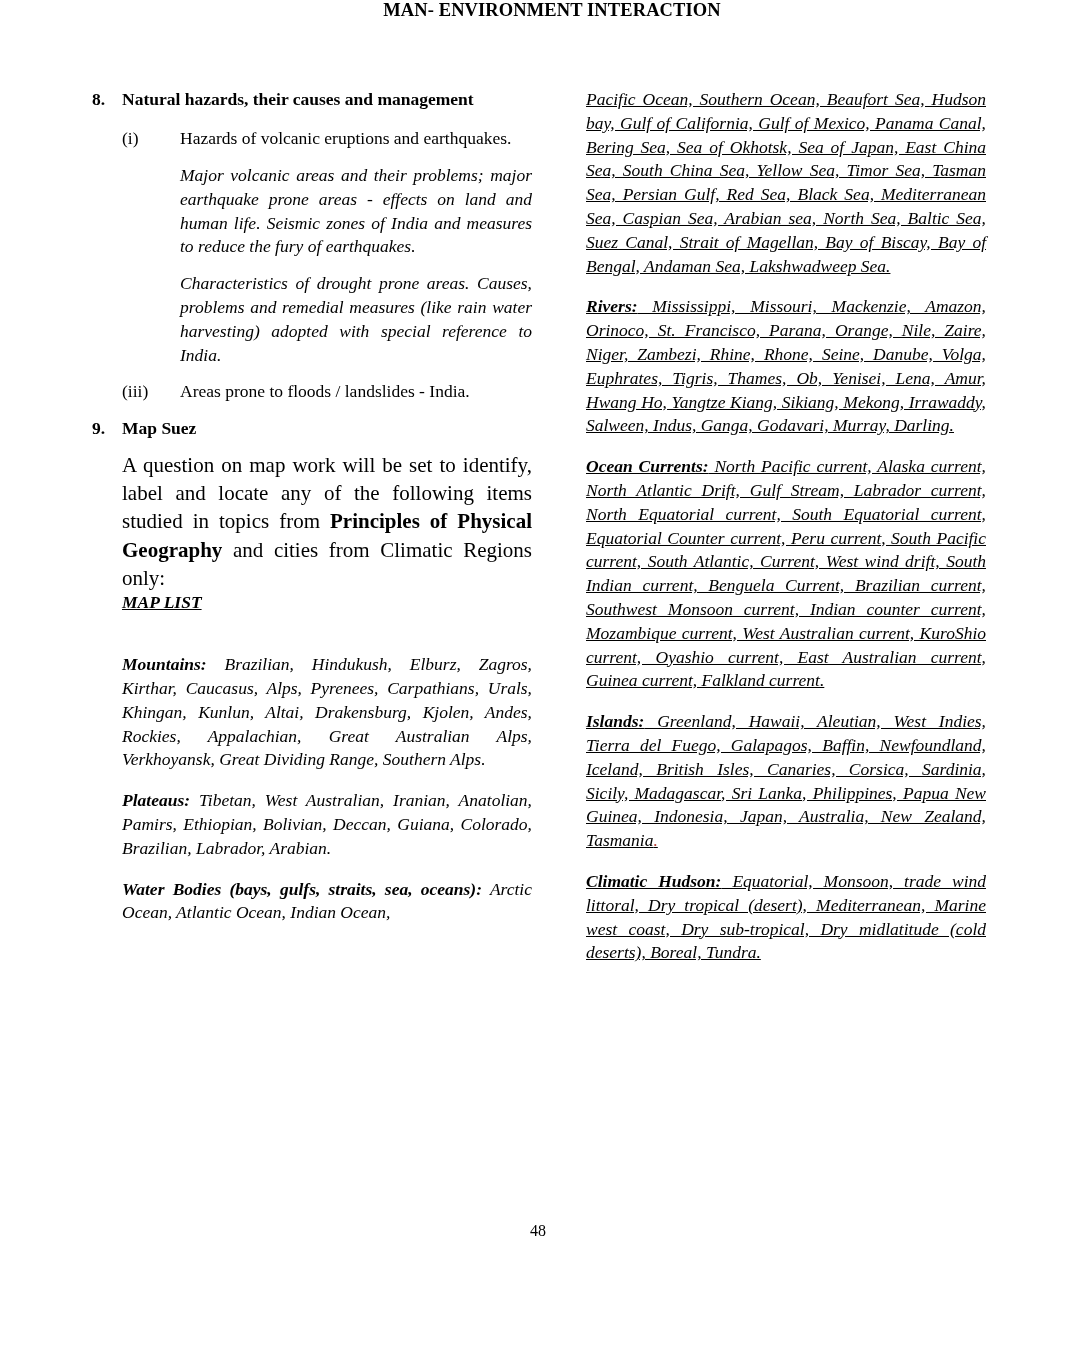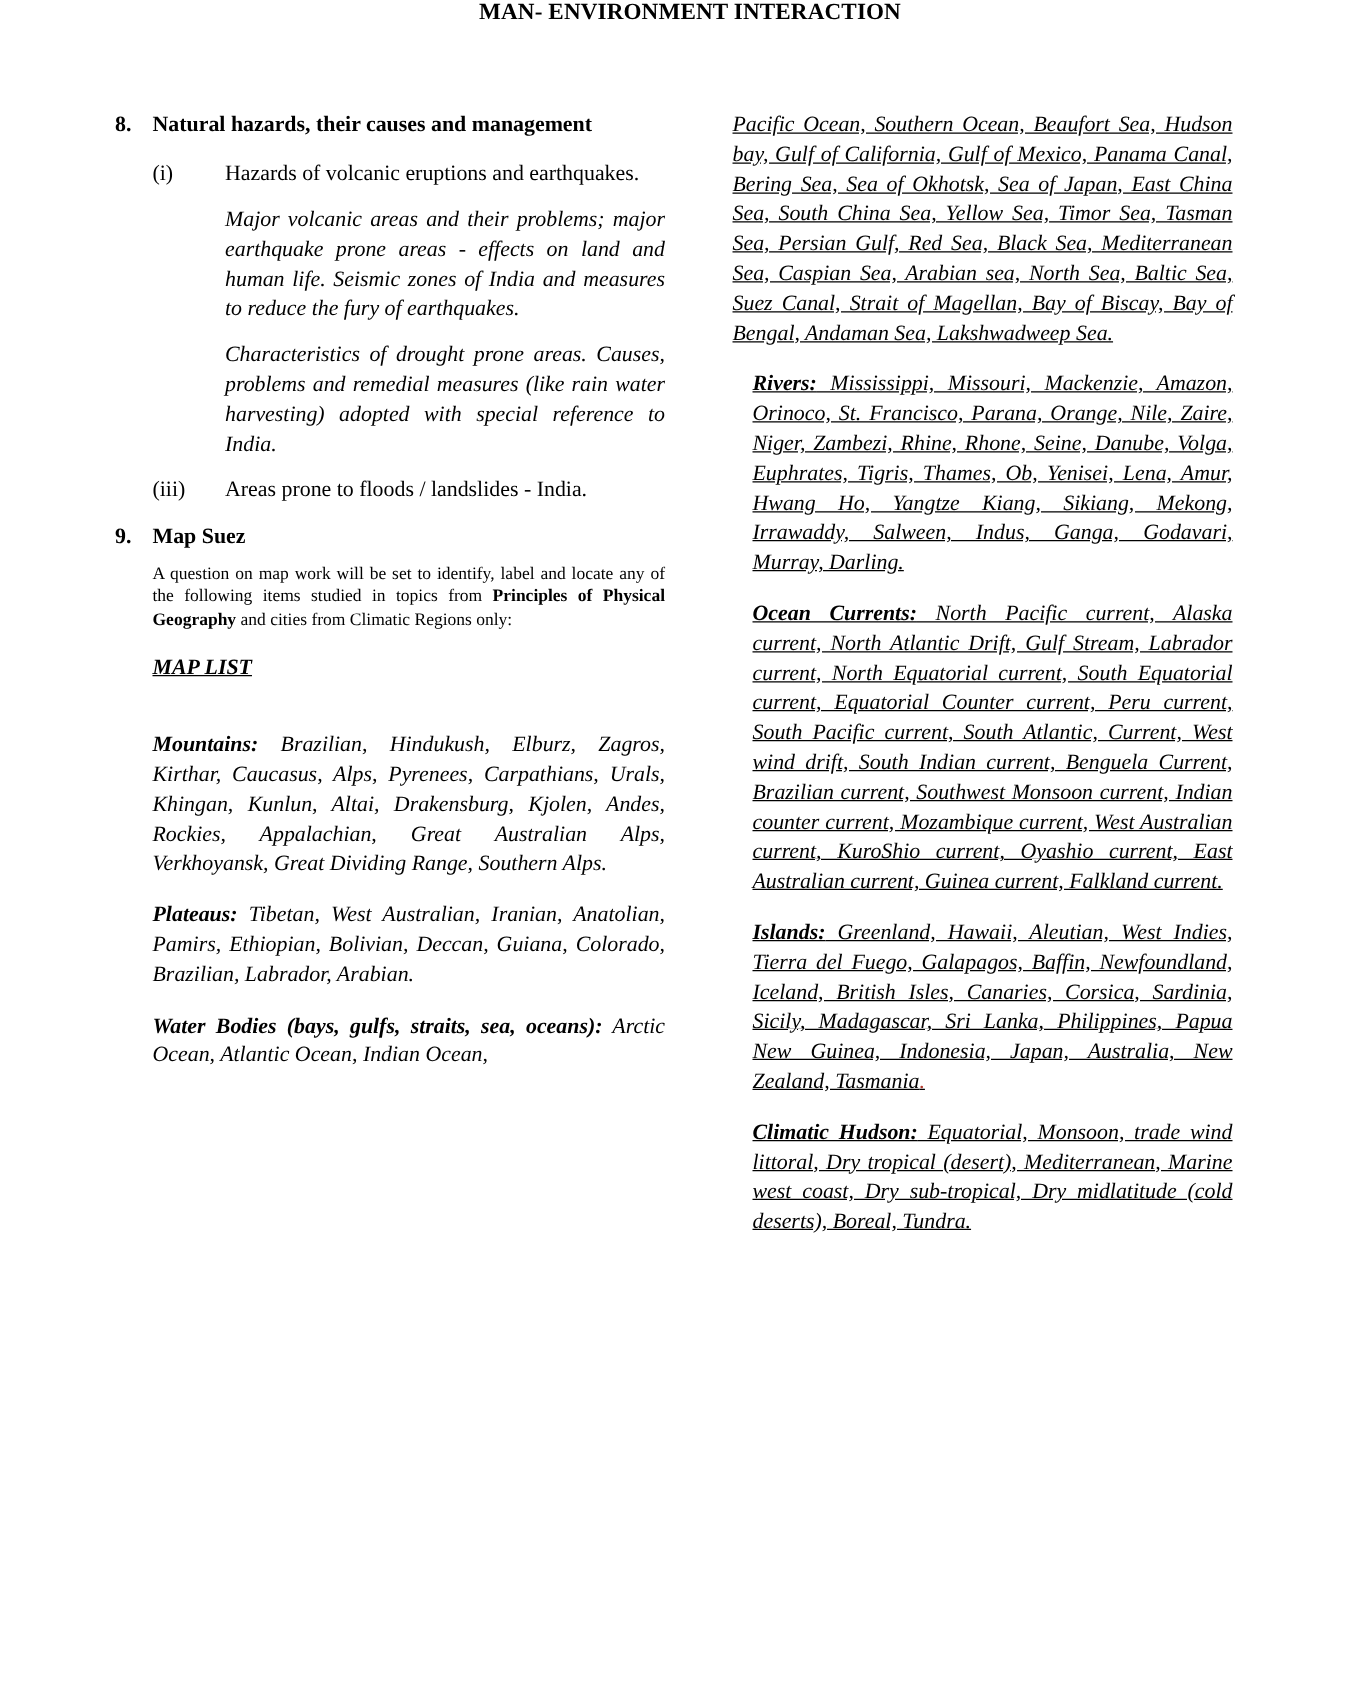--- a/index.html
+++ b/index.html
@@ -88,24 +88,24 @@
   .expl {
     font-style: italic;
     font-size: 17.5px;
     line-height: 1.36;
     text-align: justify;
     margin: 0 0 13px 88px;
   }
 
   
   .body-para {
-    font-size: 14px;
+    font-size: 21px;
     line-height: 1.35;
     text-align: justify;
-    margin: 0 0 16px 30px;
+    margin: 0 0 0 30px;
   }
   .body-para b { font-weight: bold; }
 
   .map-list-head {
     font-weight: bold;
     font-style: italic;
     font-size: 17.5px;
     text-decoration: underline;
     margin: 0 0 40px 30px;
     display: block;
@@ -119,21 +119,21 @@
     text-align: justify;
     margin: 0 0 17px 30px;
   }
   .maplist .label {
     font-weight: bold;
     font-style: italic;
   }
 
   
   .col-right .maplist {
-    margin-left: 16px;
+    margin-left: 0;
   }
   .col-right .cont {
     font-style: italic;
     font-size: 17.5px;
     line-height: 1.36;
     text-align: justify;
     margin: 0 0 17px 0;
   }
 
   .red-dot { color: #b33a2e; }
@@ -202,14 +202,15 @@
       <div class="maplist"><span class="label">Ocean Currents:</span><span> North Pacific current, Alaska current, North Atlantic Drift, Gulf Stream, Labrador current, North Equatorial current, South Equatorial current, Equatorial Counter current, Peru current, South Pacific current, South Atlantic, Current, West wind drift, South Indian current, Benguela Current, Brazilian current, Southwest Monsoon current, Indian counter current, Mozambique current, West Australian current, KuroShio current, Oyashio current, East Australian current, Guinea current, Falkland current.</span></div>
 
       <div class="maplist"><span class="label">Islands:</span><span> Greenland, Hawaii, Aleutian, West Indies, Tierra del Fuego, Galapagos, Baffin, Newfoundland, Iceland, British Isles, Canaries, Corsica, Sardinia, Sicily, Madagascar, Sri Lanka, Philippines, Papua New Guinea, Indonesia, Japan, Australia, New Zealand, Tasmania</span><span class="red-dot">.</span></div>
 
       <div class="maplist"><span class="label">Climatic Hudson:</span><span> Equatorial, Monsoon, trade wind littoral, Dry tropical (desert), Mediterranean, Marine west coast, Dry sub-tropical, Dry midlatitude (cold deserts), Boreal, Tundra.</span></div>
 
     </div>
 
   </div>
 
+  <div class="page-number">48</div>
 
 </div>
 
 </body></html>

